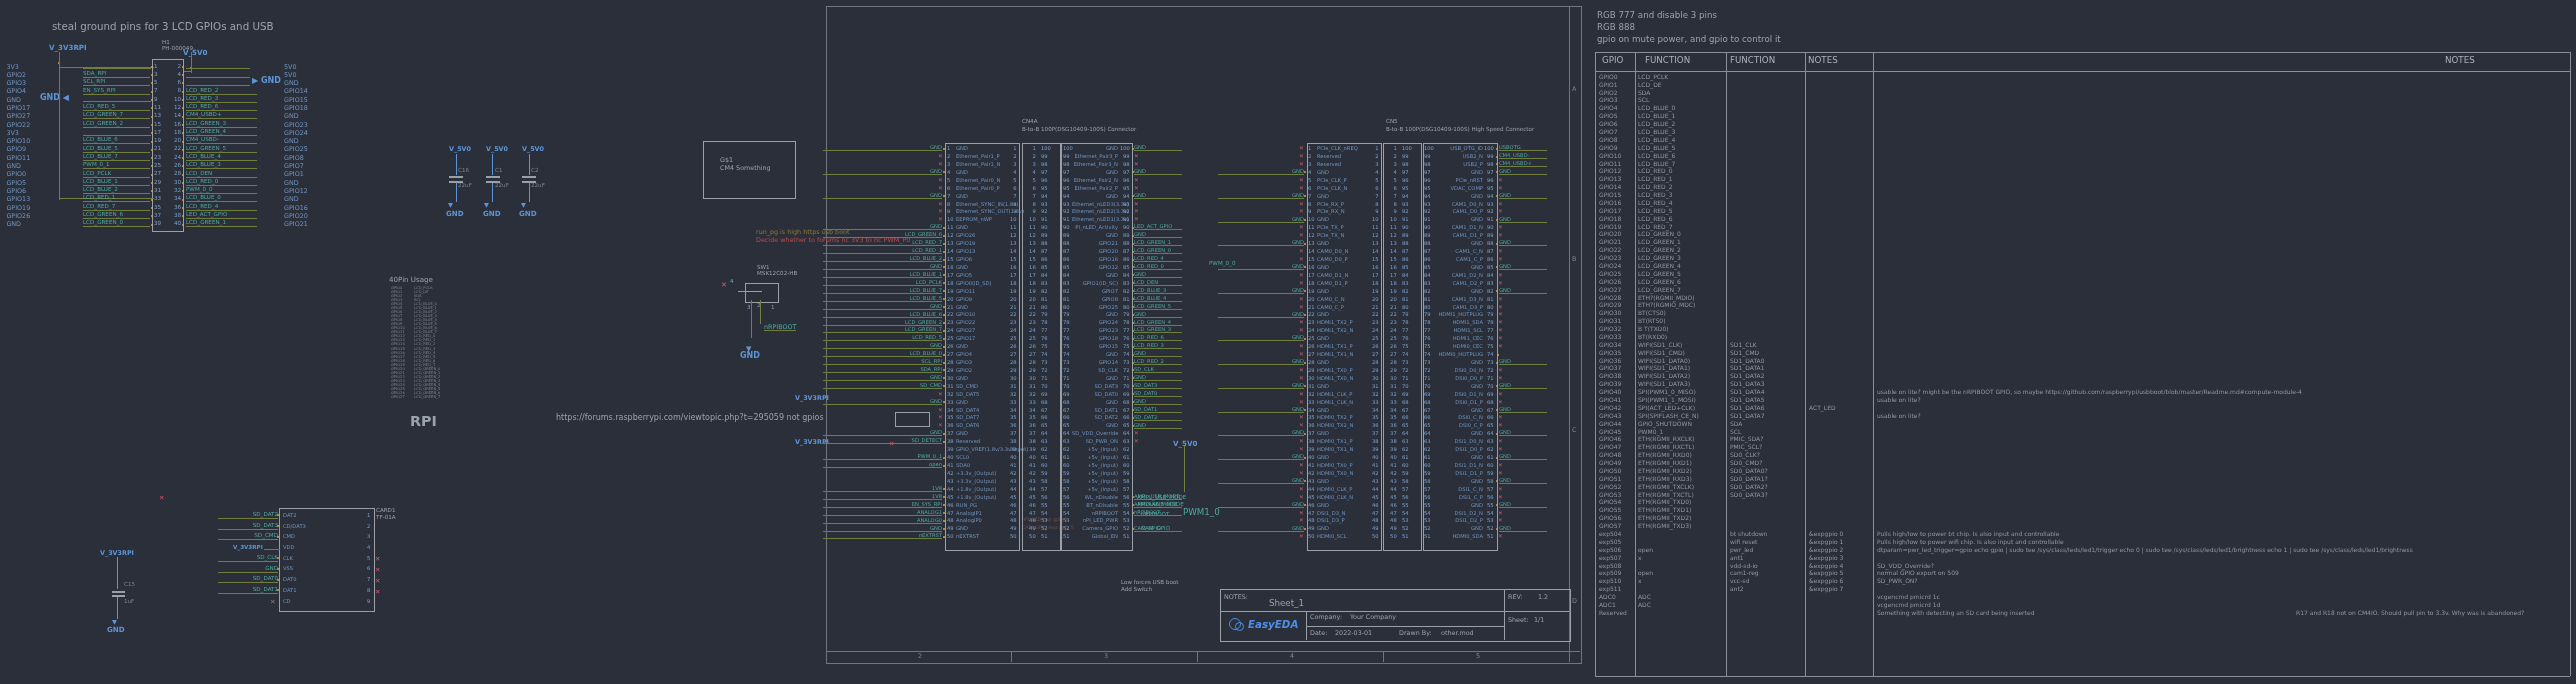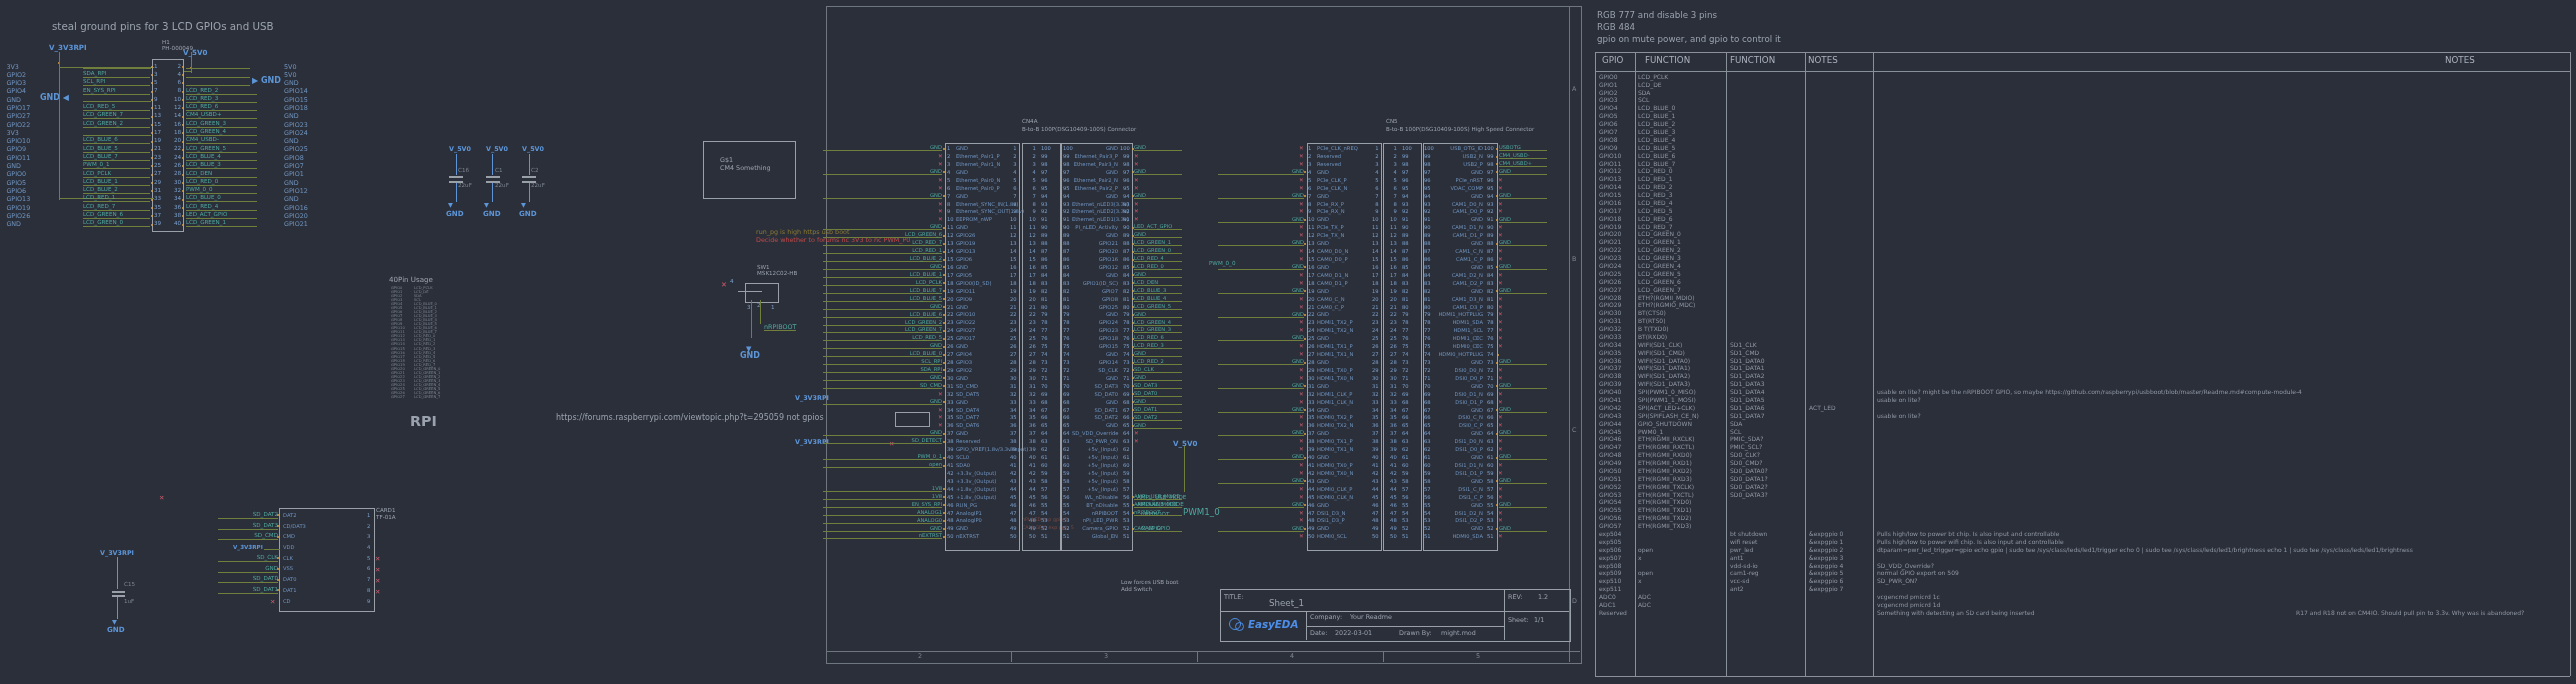--- a/index.html
+++ b/index.html
@@ -37,30 +37,30 @@
 
   <div class="box" style="left:703px;top:141px;width:91px;height:56px;"></div>
   <div class="abs g" style="left:720px;top:157px;font-size:6.4px;">G$1</div>
   <div class="abs g" style="left:720px;top:165px;font-size:6.4px;">CM4 Something</div>
 
   <div class="box" style="left:1220px;top:589px;width:349px;height:51px;border-color:#9aa0a8;"></div>
   <div class="gline" style="left:1220px;top:611px;width:349px;height:0.8px;background:#9aa0a8;"></div>
   <div class="gline" style="left:1504px;top:589px;width:0.8px;height:51px;background:#9aa0a8;"></div>
   <div class="gline" style="left:1306px;top:611px;width:0.8px;height:29px;background:#9aa0a8;"></div>
   <div class="gline" style="left:1306px;top:626px;width:198px;height:0.8px;background:#9aa0a8;"></div>
-  <div class="abs g" style="left:1224px;top:594px;font-size:6.4px;">TITLE:</div>
+  <div class="abs g" style="left:1224px;top:594px;font-size:6.4px;">NOTES:</div>
   <div class="abs g" style="left:1269px;top:599px;font-size:8.7px;">Sheet_1</div>
   <div class="abs g" style="left:1508px;top:594px;font-size:6.4px;">REV:</div>
   <div class="abs g" style="left:1538px;top:594px;font-size:6.4px;">1.2</div>
   <div class="abs g" style="left:1310px;top:614px;font-size:6.4px;">Company:</div>
-  <div class="abs g" style="left:1350px;top:614px;font-size:6.4px;">Your Readme</div>
+  <div class="abs g" style="left:1350px;top:614px;font-size:6.4px;">Your Company</div>
   <div class="abs g" style="left:1310px;top:630px;font-size:6.4px;">Date:</div>
   <div class="abs g" style="left:1335px;top:630px;font-size:6.4px;">2022-03-01</div>
   <div class="abs g" style="left:1399px;top:630px;font-size:6.4px;">Drawn By:</div>
-  <div class="abs g" style="left:1441px;top:630px;font-size:6.4px;">might.mod</div>
+  <div class="abs g" style="left:1441px;top:630px;font-size:6.4px;">other.mod</div>
   <div class="abs g" style="left:1508px;top:617px;font-size:6.4px;">Sheet:</div>
   <div class="abs g" style="left:1534px;top:617px;font-size:6.4px;">1/1</div>
   <div class="cloud" style="left:1229px;top:618px;"></div>
   <div class="cloud" style="left:1235px;top:622px;width:7.1px;height:7.1px;"></div>
   <div class="abs logo" style="left:1248px;top:619px;font-size:10.3px;">EasyEDA</div>
 
   <div class="box" style="left:895px;top:412px;width:33px;height:12.7px;"></div>
 
   <div class="line" style="left:1184px;top:446px;width:0.8px;height:46px;"></div>
 
@@ -1517,21 +1517,21 @@
       <div class="line" style="left: 826px; top: 651px; width: 0.8px; height: 11px; background: rgb(112, 118, 126);"></div>
       <div class="line" style="left: 1011px; top: 651px; width: 0.8px; height: 11px; background: rgb(112, 118, 126);"></div>
       <div class="line" style="left: 1197px; top: 651px; width: 0.8px; height: 11px; background: rgb(112, 118, 126);"></div>
       <div class="line" style="left: 1383px; top: 651px; width: 0.8px; height: 11px; background: rgb(112, 118, 126);"></div>
       <div class="line" style="left: 1569px; top: 651px; width: 0.8px; height: 11px; background: rgb(112, 118, 126);"></div>
       <div class="abs dg" style="left: 1572px; top: 86px; font-size: 6.4px;">A</div>
       <div class="abs dg" style="left: 1572px; top: 256px; font-size: 6.4px;">B</div>
       <div class="abs dg" style="left: 1572px; top: 427px; font-size: 6.4px;">C</div>
       <div class="abs dg" style="left: 1572px; top: 598px; font-size: 6.4px;">D</div>
       <div class="abs g" style="left: 1597px; top: 11px; font-size: 8.7px;">RGB 777 and disable 3 pins</div>
-      <div class="abs g" style="left: 1597px; top: 23px; font-size: 8.7px;">RGB 484</div>
+      <div class="abs g" style="left: 1597px; top: 23px; font-size: 8.7px;">RGB 888</div>
       <div class="abs g" style="left: 1597px; top: 35px; font-size: 8.7px;">gpio on mute power, and gpio to control it</div>
       <div class="line" style="left: 1595px; top: 52px; width: 0.8px; height: 624px; background: rgb(138, 144, 152);"></div>
       <div class="line" style="left: 1635px; top: 52px; width: 0.8px; height: 624px; background: rgb(138, 144, 152);"></div>
       <div class="line" style="left: 1726px; top: 52px; width: 0.8px; height: 624px; background: rgb(138, 144, 152);"></div>
       <div class="line" style="left: 1805px; top: 52px; width: 0.8px; height: 624px; background: rgb(138, 144, 152);"></div>
       <div class="line" style="left: 1873px; top: 52px; width: 0.8px; height: 624px; background: rgb(138, 144, 152);"></div>
       <div class="line" style="left: 2570px; top: 52px; width: 0.8px; height: 624px; background: rgb(138, 144, 152);"></div>
       <div class="line" style="left: 1595px; top: 52px; width: 975px; height: 0.8px; background: rgb(138, 144, 152);"></div>
       <div class="line" style="left: 1595px; top: 71px; width: 975px; height: 0.8px; background: rgb(138, 144, 152);"></div>
       <div class="line" style="left: 1595px; top: 676px; width: 975px; height: 0.8px; background: rgb(138, 144, 152);"></div>

